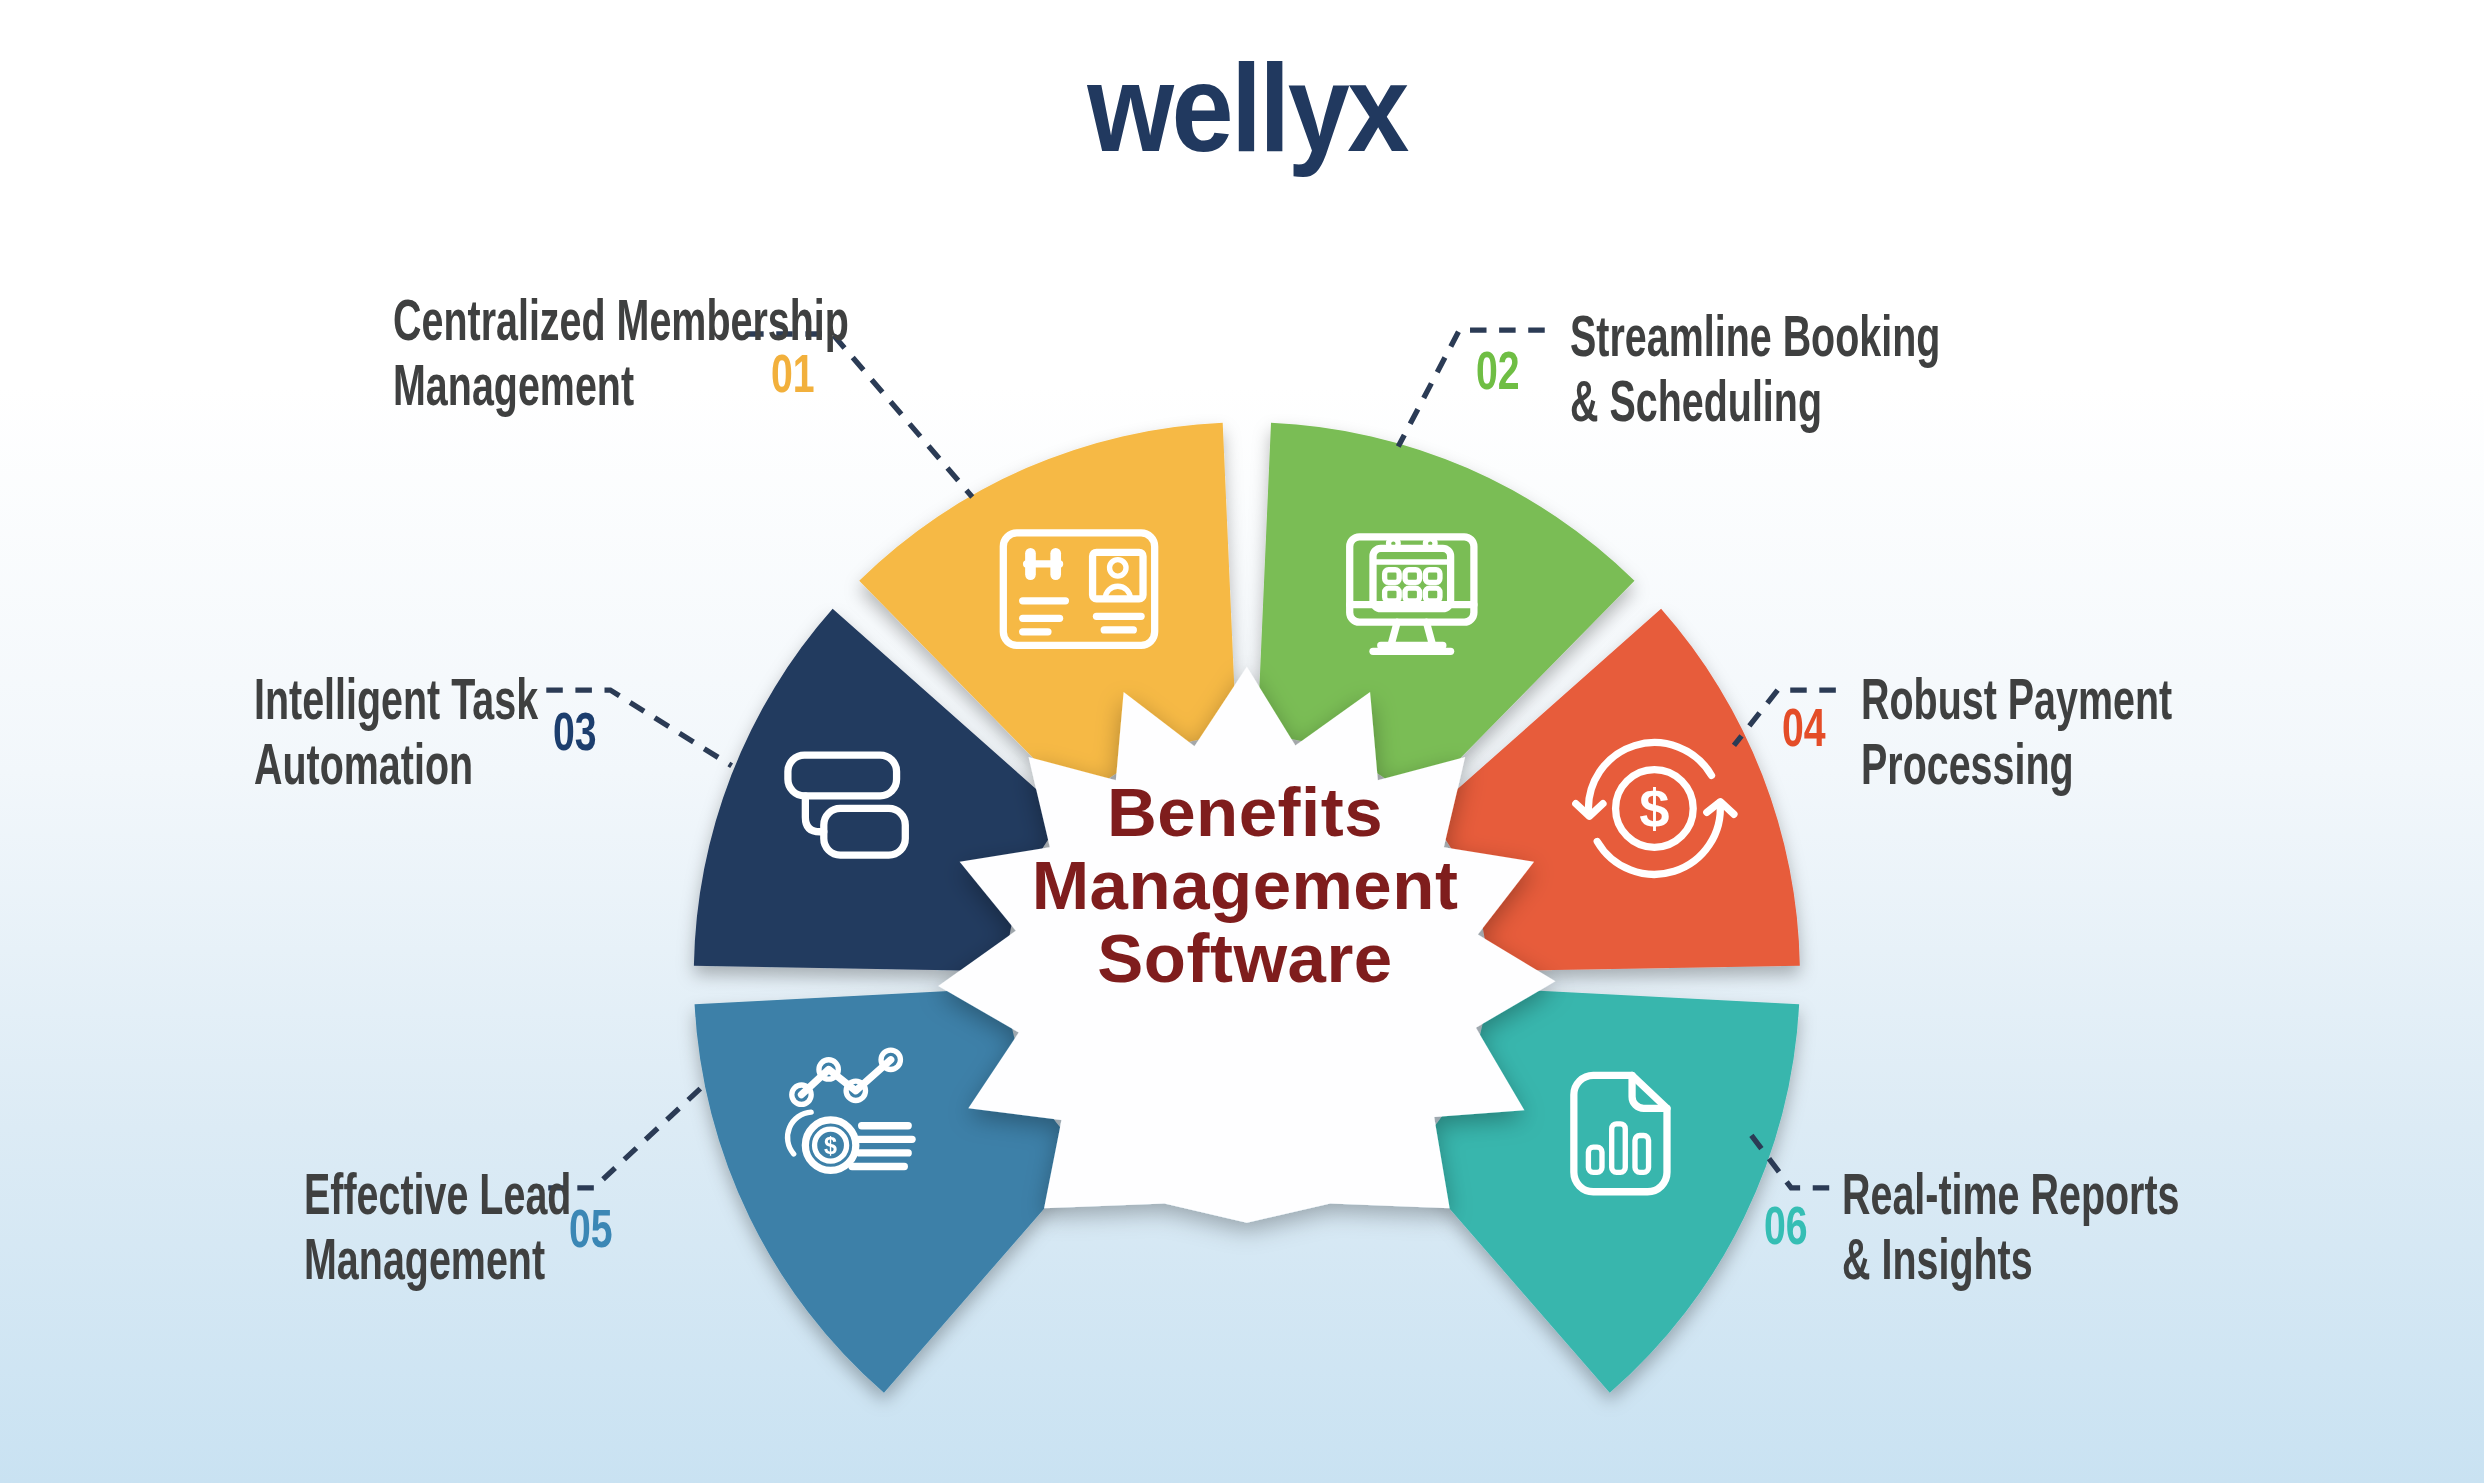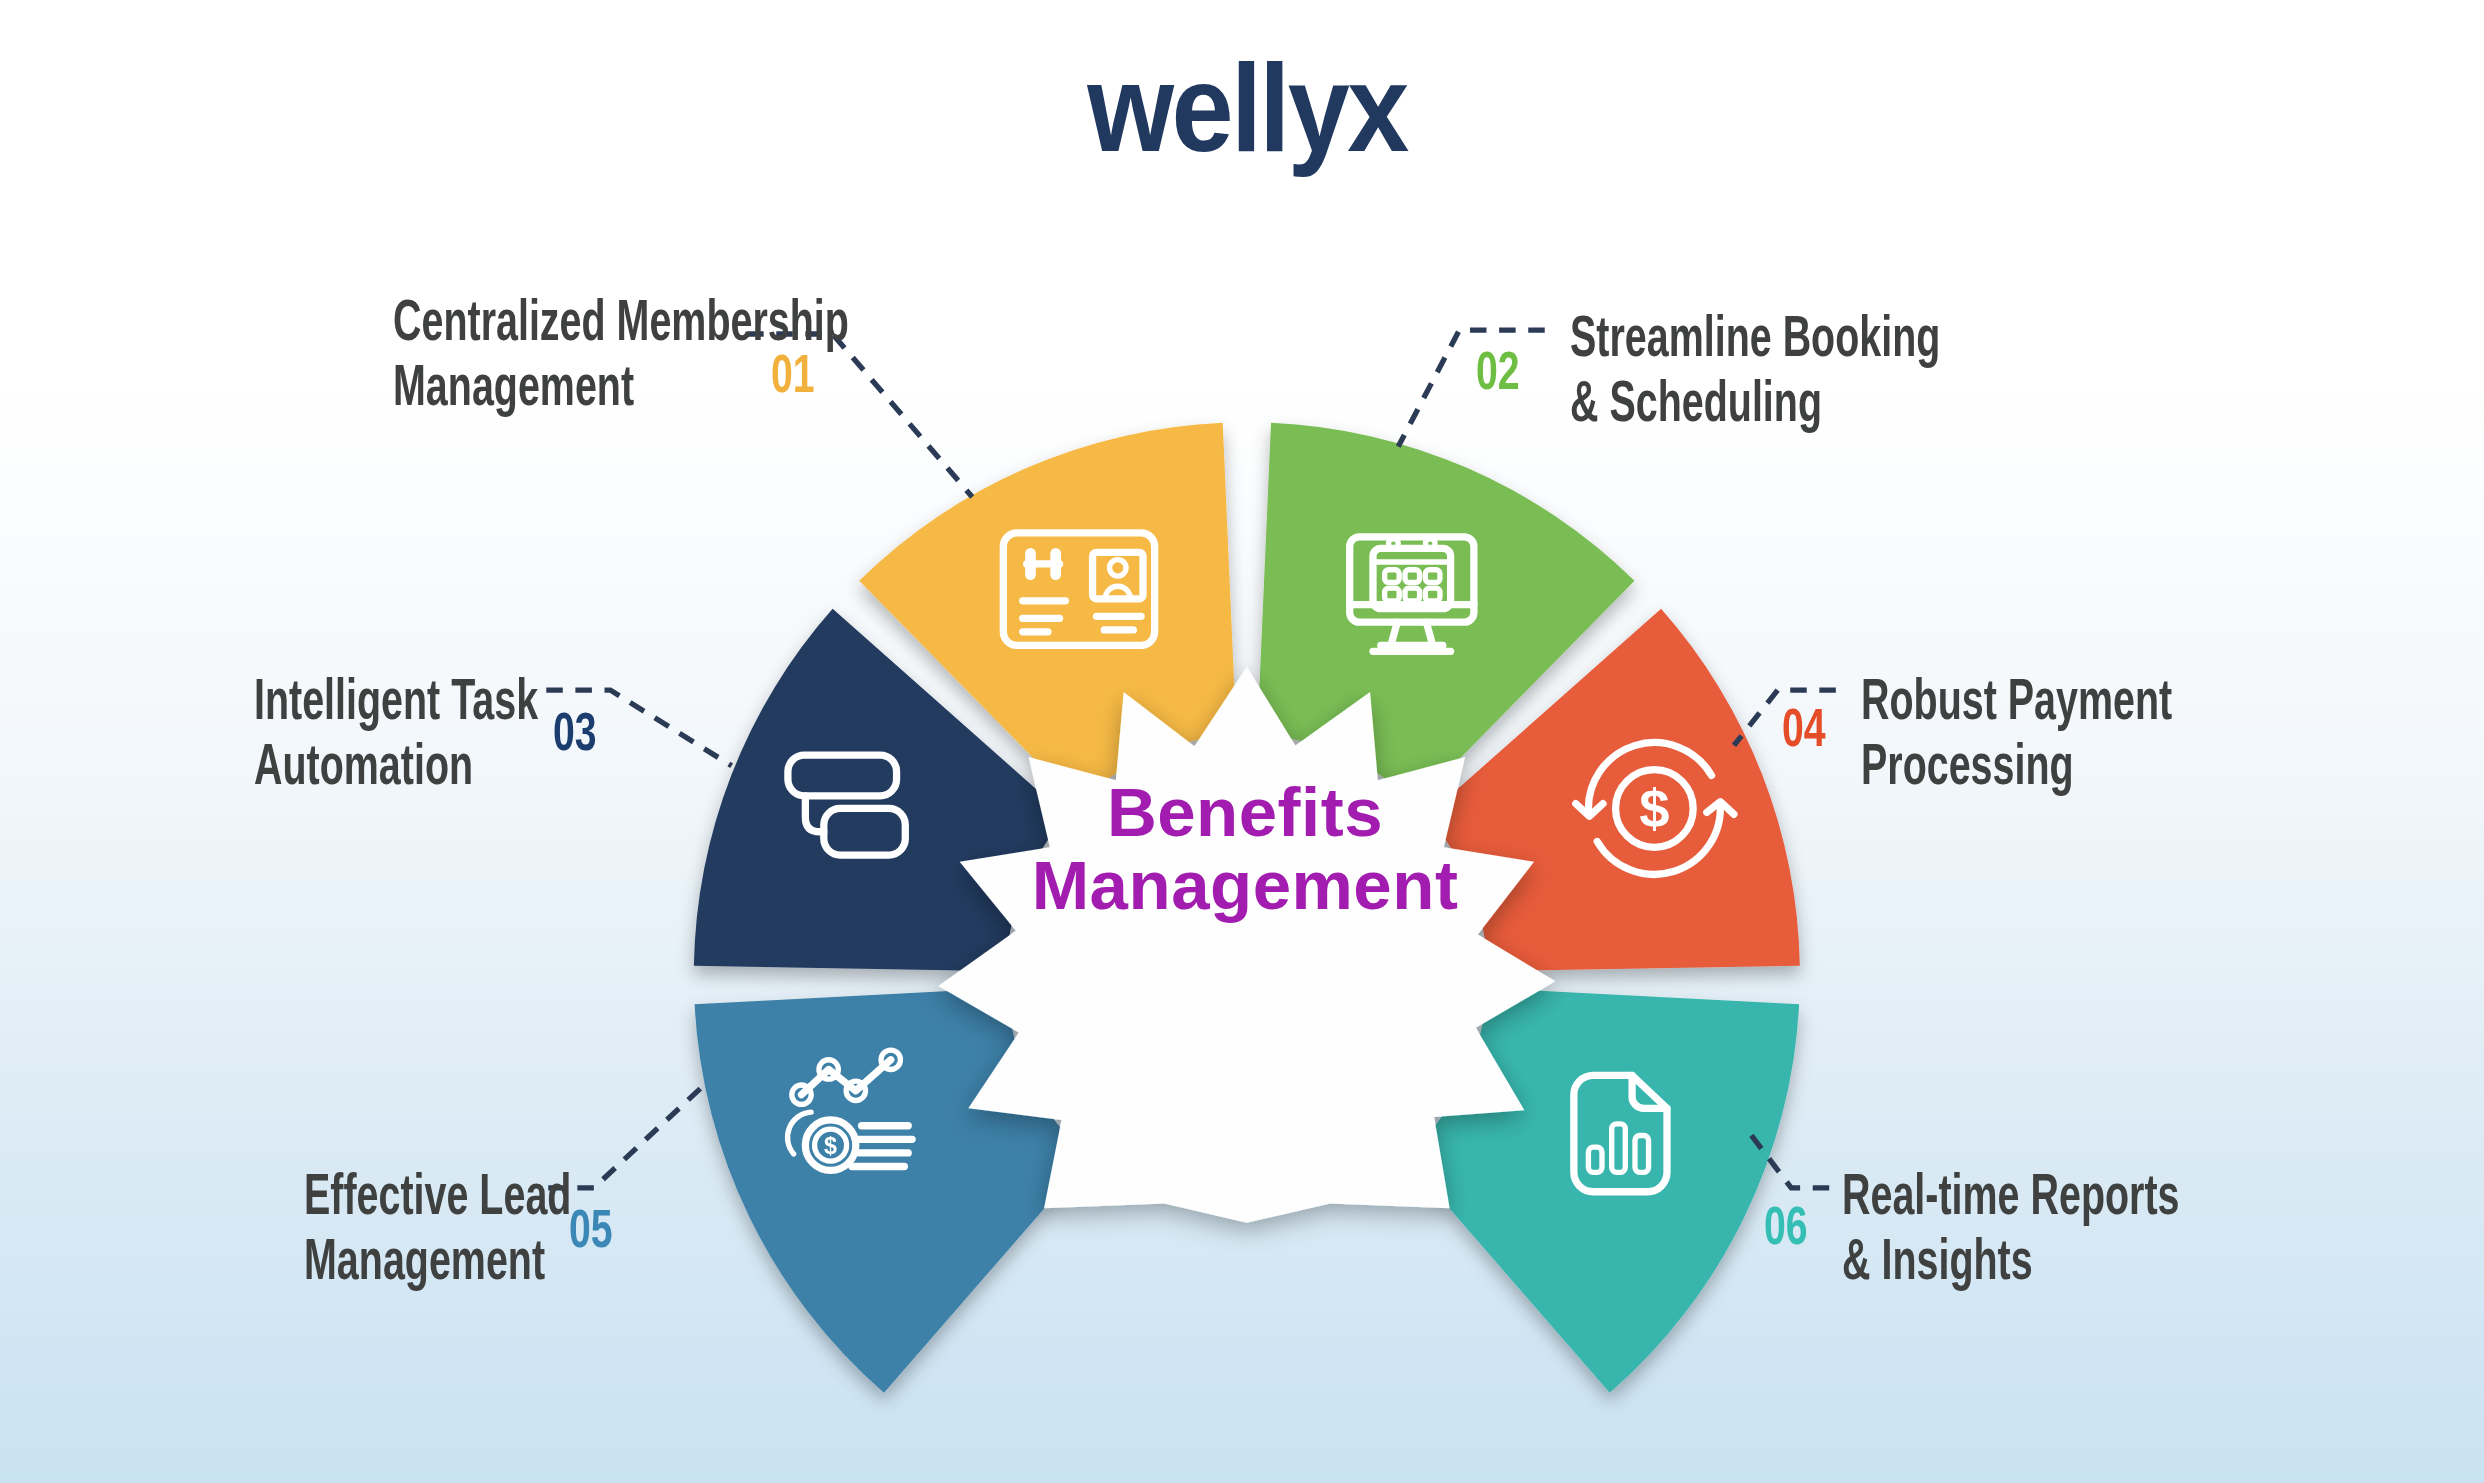--- a/index.html
+++ b/index.html
@@ -11,21 +11,21 @@
   .stage{position:relative;width:2484px;height:1484px;}
   svg.ring{position:absolute;left:0;top:0;}
 
   .logo{
     position:absolute;left:951px;top:37px;width:592px;text-align:center;
     font-size:124px;font-weight:700;letter-spacing:-2.9px;color:#21395F;
     transform:scaleX(.90);transform-origin:50% 0;white-space:nowrap;
   }
   .center-title{
     position:absolute;left:954px;top:776px;width:582px;text-align:center;
-    font-size:69px;line-height:73px;font-weight:800;letter-spacing:0.5px;color:#a21caf;
+    font-size:69px;line-height:73px;font-weight:800;letter-spacing:0.5px;color:#7f1d1d;
   }
   .label{
     position:absolute;font-size:58px;line-height:65px;font-weight:700;color:#3F4040;
     transform:scaleX(.68);transform-origin:0 0;white-space:nowrap;
   }
   .label.r{text-align:left;}
   .num{
     position:absolute;font-size:53px;font-weight:700;
     transform:scaleX(.74);transform-origin:0 0;white-space:nowrap;
   }
@@ -141,20 +141,21 @@
       <rect class="ic thin" x="-9" y="-10" width="14" height="50" rx="5"></rect>
       <rect class="ic thin" x="15" y="2" width="14" height="38" rx="5"></rect>
     </g>
   </svg>
 
   <div class="logo">wellyx</div>
 
   <div class="center-title">
     <div>Benefits</div>
     <div>Management</div>
+    <div>Software</div>
   </div>
 
   <div class="label" style="left:393px;top:287px;">
     <div>Centralized Membership</div>
     <div>Management</div>
   </div>
   <div class="num num-01" style="left:771px;top:343px;">01</div>
 
   <div class="label r" style="left:1570px;top:303px;">
     <div>Streamline Booking</div>

